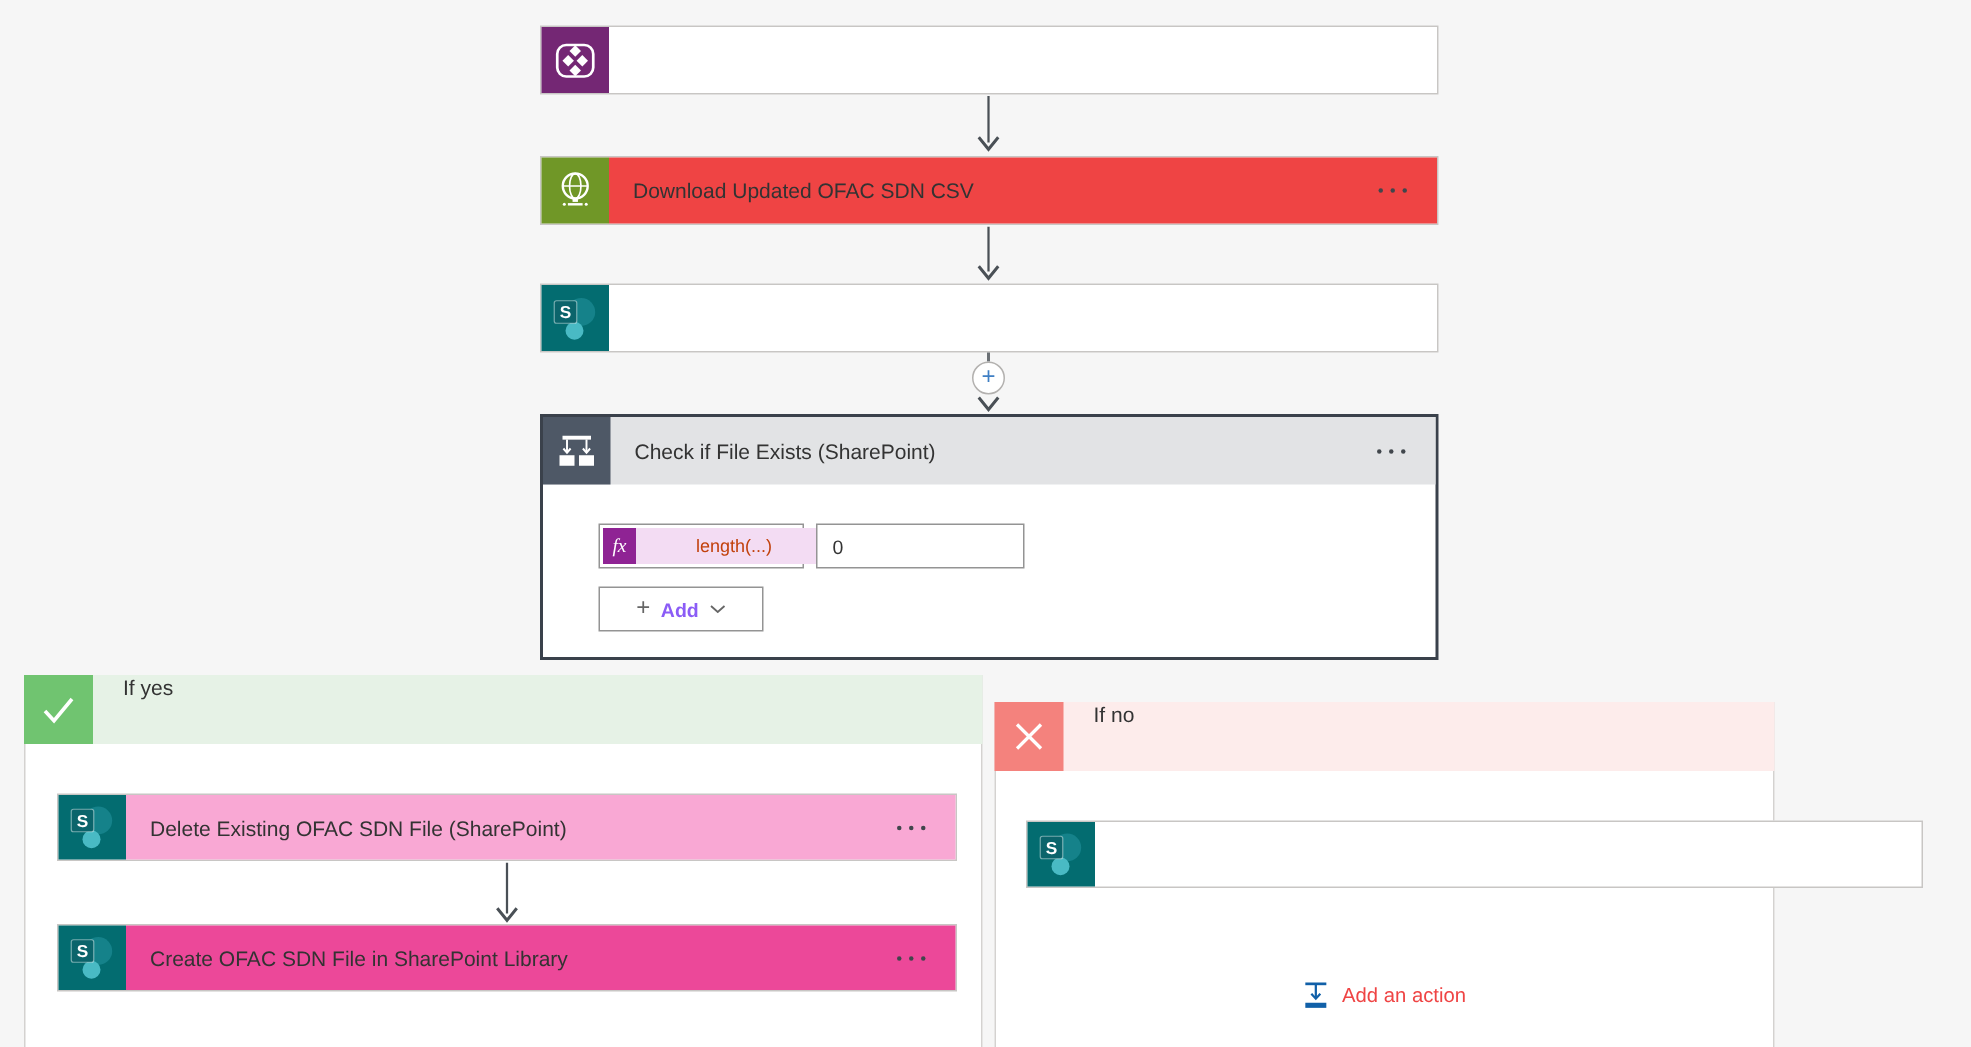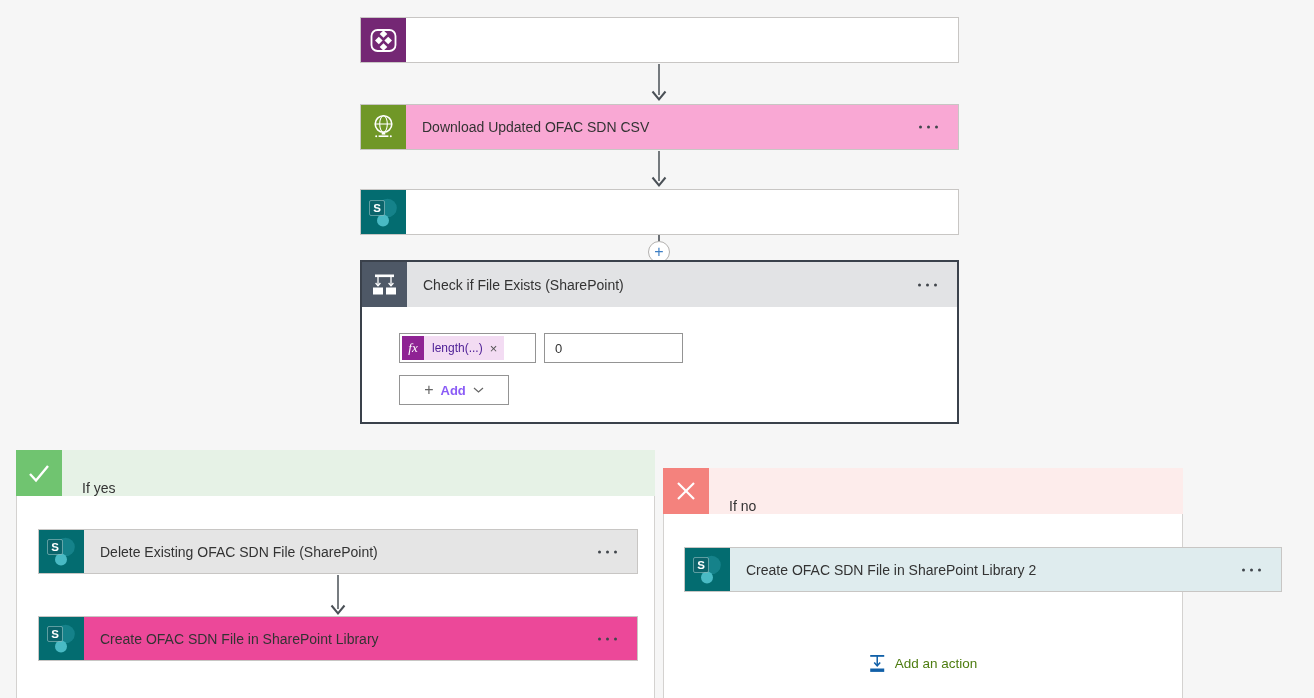--- a/index.html
+++ b/index.html
@@ -22,66 +22,66 @@
   
   .arrow { position:absolute; pointer-events:none; }
   .stub { position:absolute; width:1.5px; background:#6b7075; }
   .plus-circle {
     position:absolute; width:22px; height:22px; border-radius:50%;
     background:#fff; border:1px solid #b3b1af; color:#3f7fc4;
     font-size:16px; line-height:19px; text-align:center; cursor:pointer;
   }
   
   .condition {
-    position:absolute; left:360px; top:260px; width:599px; height:164px;
+    position:absolute; left:360px; top:276px; width:599px; height:164px;
     background:#fff; border:2px solid #3a414b;
   }
   .cond-header { height:45px; display:flex; align-items:stretch; background:#e2e3e5; position:relative; cursor:pointer; }
   .cond-tile { flex:0 0 45px; background:#4e5866; display:flex; align-items:center; justify-content:center; }
   .cond-title { display:flex; align-items:center; padding-left:16px; font-size:14px; }
   .cond-body { padding:26px 0 0 37px; }
   .cond-row { display:flex; align-items:center; }
   .token-box {
     width:137px; height:30px; border:1px solid #949494; background:#fff;
     display:flex; align-items:center; padding:2px; margin-right:8px;
   }
-  .token-pill { display:flex; align-items:center; background:#f3dcf3; height:24px; cursor:pointer; }
+  .token-pill { display:flex; align-items:center; background:#f3dcf3; height:24px; cursor:pointer;gap:32px; }
   .fx-tile {
     width:22px; height:24px; background:#8f2394; color:#fff; flex:0 0 22px;
     display:flex; align-items:center; justify-content:center;
     font-family:"Liberation Serif", serif; font-style:italic; font-size:13px;
   }
-  .token-text { font-size:12px; color:#4c1d95; padding:0 5px 0 8px; white-space:nowrap; }
+  .token-text { font-size:12px; color:#c2410c; padding:0 5px 0 8px; white-space:nowrap; }
   .token-close { font-size:13px; color:#555; padding:0 7px 0 2px; cursor:pointer; }
   .op-select {
     width:143px; height:30px; border:1px solid #949494; background:#fff;
     display:flex; align-items:center; justify-content:space-between;
     padding:0 9px 0 10px; font-size:13px; margin-right:6px; cursor:pointer;
   }
   .val-input {
     width:139px; height:30px; border:1px solid #949494; background:#fff;
     font-size:13px; color:#333; padding:0 8px 0 10px;
     font-family:"Liberation Sans", sans-serif;
   }
   .add-btn {
     margin-top:12px; width:110px; height:30px; border:1px solid #949494; background:#fff;
     display:flex; align-items:center; justify-content:center; gap:7px; cursor:pointer;
   }
   .add-plus { font-size:16px; color:#666; font-weight:400; line-height:1; }
   .add-label { font-size:13px; font-weight:bold; color:#8b5cf6; }
   
   .branch { position:absolute; background:#fff; border:1px solid #d4d2d0; }
-  .branch-header { height:46px; display:flex; align-items:flex-end; margin:-1px -1px 0 -1px; cursor:pointer; }
+  .branch-header { height:46px; display:flex; align-items:flex-start; margin:-1px -1px 0 -1px; cursor:pointer; }
   .branch-icon { flex:0 0 46px; display:flex; align-items:center; justify-content:center; }
   .branch-label { flex:1; display:flex; align-items:center; padding-left:20px; font-size:14px; }
   .add-action-link {
     position:absolute; left:50%; transform:translateX(-50%);
     display:flex; align-items:center; gap:9px; cursor:pointer; white-space:nowrap;
   }
-  .add-action-text { font-size:13.5px; color:#4d7c0f; }
+  .add-action-text { font-size:13.5px; color:#ef4444; }
   svg { display:block; }
 </style>
 </head>
 <body>
 
 <div class="card" style="left:360px;top:17px;width:599px">
   <div class="tile" style="background:#742774">
     <svg width="45" height="45" viewBox="0 0 45 45">
       <rect x="10.5" y="12" width="24" height="21" rx="6" fill="none" stroke="#fff" stroke-width="1.8"></rect>
       <g fill="#fff">
@@ -104,21 +104,21 @@
     <svg width="45" height="45" viewBox="0 0 45 45" fill="none" stroke="#fff">
       <circle cx="22.5" cy="19" r="8.3" stroke-width="1.6"></circle>
       <ellipse cx="22.5" cy="19" rx="3.8" ry="8.3" stroke-width="1.1"></ellipse>
       <line x1="14.4" y1="19" x2="30.6" y2="19" stroke-width="1.1"></line>
       <rect x="20.7" y="27.6" width="3.6" height="2" fill="#fff" stroke="none"></rect>
       <rect x="17.6" y="30.4" width="9.8" height="1.6" fill="#fff" stroke="none"></rect>
       <circle cx="15.2" cy="31.2" r="1" fill="#fff" stroke="none"></circle>
       <circle cx="29.8" cy="31.2" r="1" fill="#fff" stroke="none"></circle>
     </svg>
   </div>
-  <div class="strip" style="background:#f9a8d4">
+  <div class="strip" style="background:#ef4444">
     <span>Download Updated OFAC SDN CSV</span>
     <div class="dots">
         <i></i>
         <i></i>
         <i></i>
       </div>
   </div>
 </div>
 
 <svg class="arrow" style="left:649px;top:151px" width="20" height="37">
@@ -206,21 +206,21 @@
 
   <div class="card" style="left:21px;top:78px;width:600px;height:45px">
     <div class="tile" style="background:#036c70">
       <svg width="45" height="45" viewBox="0 0 45 45">
         <circle cx="26.5" cy="18" r="9.3" fill="#15828a"></circle>
         <circle cx="22" cy="30.5" r="6" fill="#49bac4"></circle>
         <rect x="8.5" y="10.5" width="15" height="15" rx="1.5" fill="#0b646b" stroke="rgba(255,255,255,0.45)" stroke-width="0.8"></rect>
         <text x="16" y="22.3" font-size="11.5" font-weight="bold" fill="#fff" text-anchor="middle" font-family="Liberation Sans, sans-serif">S</text>
       </svg>
     </div>
-    <div class="strip" style="background:#e5e5e5">
+    <div class="strip" style="background:#f9a8d4">
       <span>Delete Existing OFAC SDN File (SharePoint)</span>
       <div class="dots">
           <i></i>
           <i></i>
           <i></i>
         </div>
     </div>
   </div>
 
   <svg class="arrow" style="left:311px;top:124px" width="20" height="41">
@@ -263,28 +263,20 @@
 
   <div class="card" style="left:20px;top:78px;width:598px;height:45px">
     <div class="tile" style="background:#036c70">
       <svg width="45" height="45" viewBox="0 0 45 45">
         <circle cx="26.5" cy="18" r="9.3" fill="#15828a"></circle>
         <circle cx="22" cy="30.5" r="6" fill="#49bac4"></circle>
         <rect x="8.5" y="10.5" width="15" height="15" rx="1.5" fill="#0b646b" stroke="rgba(255,255,255,0.45)" stroke-width="0.8"></rect>
         <text x="16" y="22.3" font-size="11.5" font-weight="bold" fill="#fff" text-anchor="middle" font-family="Liberation Sans, sans-serif">S</text>
       </svg>
     </div>
-    <div class="strip" style="background:#dfecee">
-      <span>Create OFAC SDN File in SharePoint Library 2</span>
-      <div class="dots">
-          <i></i>
-          <i></i>
-          <i></i>
-        </div>
-    </div>
   </div>
 
   <div class="add-action-link" style="top:185px">
     <svg width="17" height="19" viewBox="0 0 17 19">
       <rect x="1.5" y="1" width="14" height="1.8" fill="#1160a8"></rect>
       <line x1="8.5" y1="2" x2="8.5" y2="11" stroke="#1160a8" stroke-width="1.5"></line>
       <polyline points="5.5,8.5 8.5,11.8 11.5,8.5" fill="none" stroke="#1160a8" stroke-width="1.5"></polyline>
       <rect x="1.5" y="14.5" width="14" height="3.4" fill="#1160a8"></rect>
     </svg>
     <span class="add-action-text">Add an action</span>

